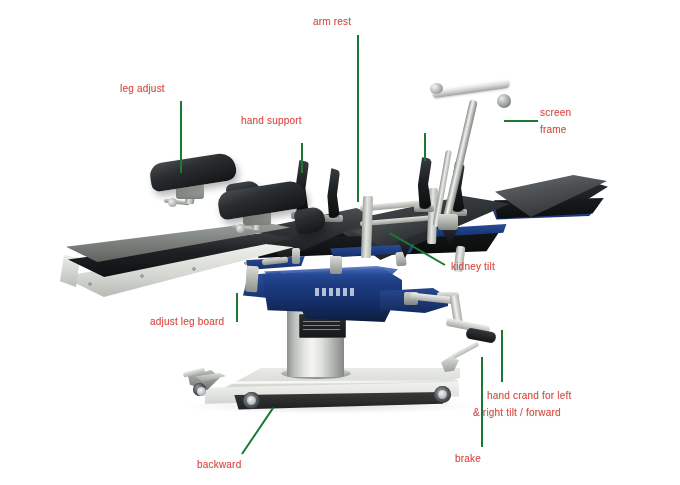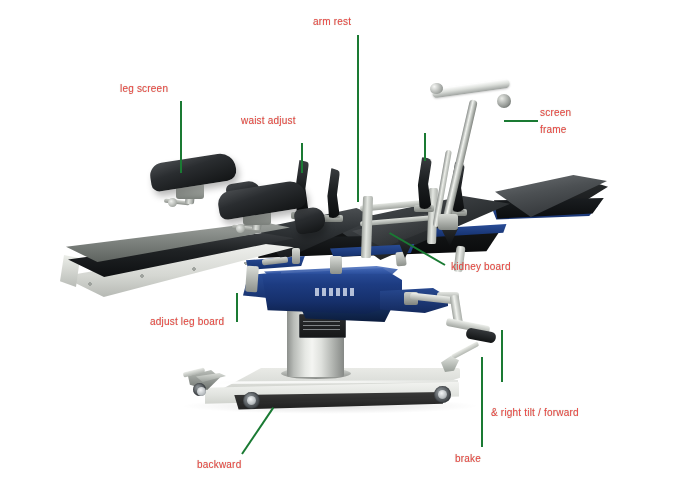--- a/index.html
+++ b/index.html
@@ -651,43 +651,44 @@
 
     <div class="pc sf-diagonal"></div>
     <div class="pc sf-diagonal2"></div>
     <div class="pc sf-joint"></div>
     <div class="pc sf-horizontal"></div>
     <div class="pc sf-cap"></div>
     <div class="pc sf-clamp"></div>
     <div class="pc sf-foot"></div>
   </div>
 
-  <div class="label" style="left:120px; top:80px;">leg screen</div>
+  <div class="label" style="left:120px; top:80px;">leg adjust</div>
   <div class="leader v" style="left:180px; top:101px; height:72px;"></div>
 
-  <div class="label" style="left:241px; top:112px;">waist adjust</div>
+  <div class="label" style="left:241px; top:112px;">hand support</div>
   <div class="leader v" style="left:301px; top:143px; height:30px;"></div>
 
   <div class="label" style="left:313px; top:13px;">arm rest</div>
   <div class="leader v" style="left:357px; top:35px; height:167px;"></div>
 
   <div class="leader v" style="left:424px; top:133px; height:28px;"></div>
 
   <div class="label" style="left:540px; top:104px;">screen</div>
   <div class="label" style="left:540px; top:121px;">frame</div>
   <div class="leader h" style="left:504px; top:120px; width:34px;"></div>
 
-  <div class="label" style="left:451px; top:258px;">kidney board</div>
+  <div class="label" style="left:451px; top:258px;">kidney tilt</div>
   <div class="leader-diag" style="left:445px; top:264px; width:64px; transform:rotate(-150deg);"></div>
 
   <div class="label" style="left:150px; top:313px;">adjust leg board</div>
   <div class="leader v" style="left:236px; top:293px; height:29px;"></div>
 
   <div class="label" style="left:197px; top:456px;">backward</div>
   <div class="leader-diag" style="left:242px; top:453px; width:56px; transform:rotate(-56deg);"></div>
 
   <div class="label" style="left:455px; top:450px;">brake</div>
   <div class="leader v" style="left:481px; top:357px; height:90px;"></div>
 
-  <div class="label" style="left:491px; top:404px;">&amp; right tilt / forward</div>
+  <div class="label" style="left:487px; top:387px;">hand crand for left</div>
+  <div class="label" style="left:473px; top:404px;">&amp; right tilt / forward</div>
   <div class="leader v" style="left:501px; top:330px; height:52px;"></div>
 
 </div>
 
 </body></html>

